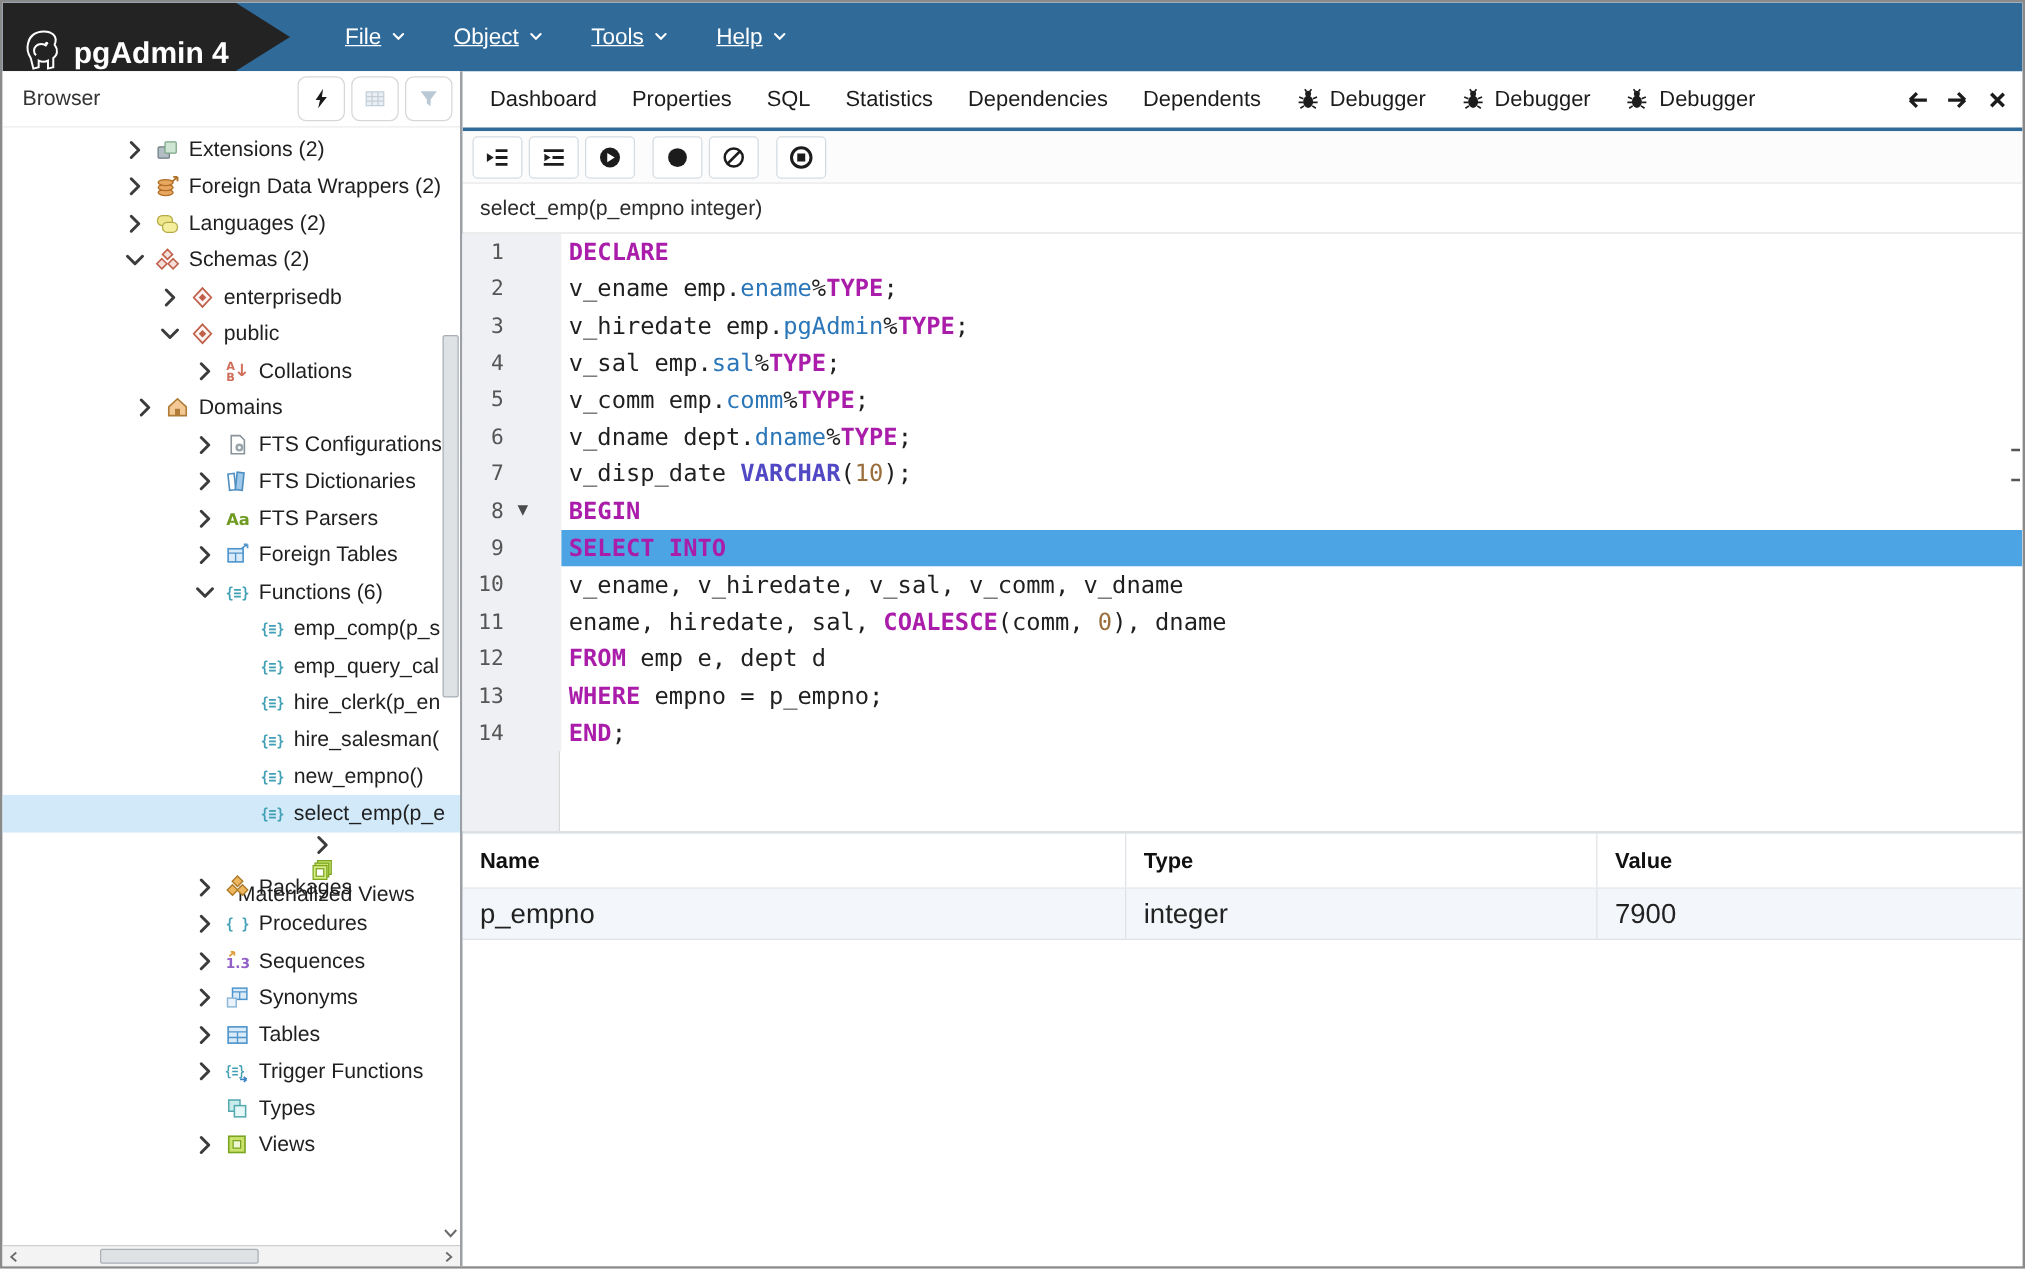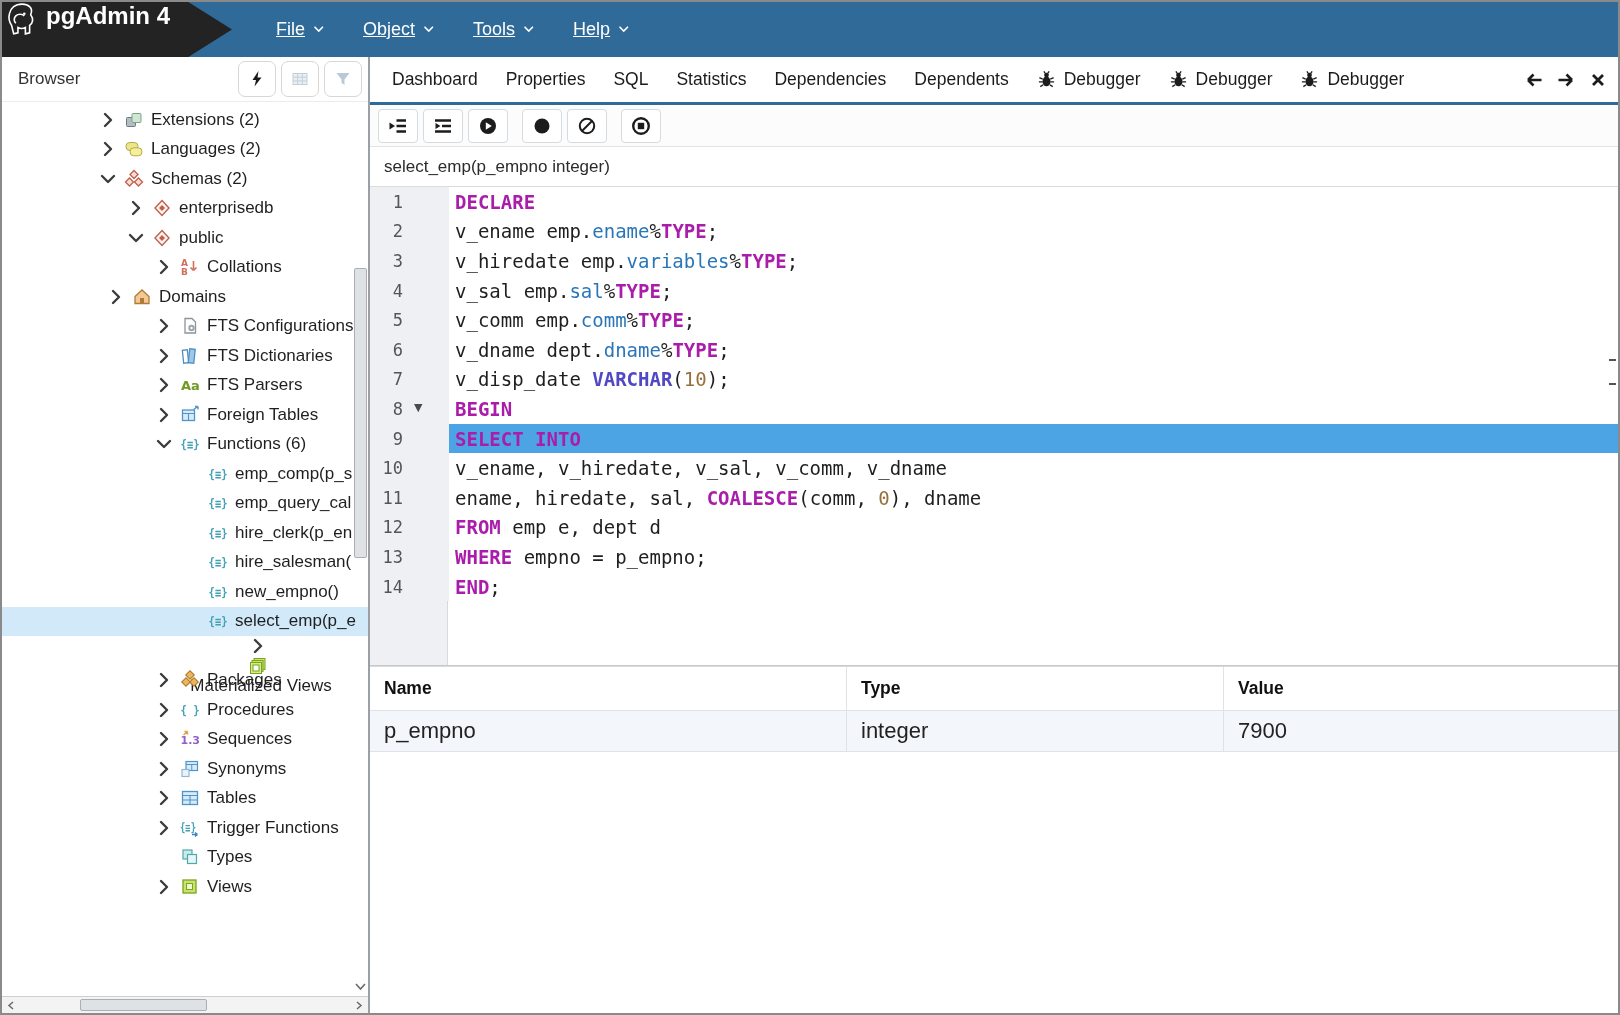--- a/index.html
+++ b/index.html
@@ -2,21 +2,21 @@
 <html><head>
 <meta charset="utf-8">
 <style>
   * { box-sizing: border-box; }
   html,body { margin:0; padding:0; background:#fff; }
   body { font-family:"Liberation Sans", sans-serif; width:1620px; height:1015px; }
   .window { width:1620px; height:1015px; border:2px solid #8a8a8a; display:flex; flex-direction:column; background:#fff; overflow:hidden; }
 
   
   .titlebar { height:55px; background:#306a99; display:flex; align-items:stretch; flex:none; }
-  .brand { width:230px; background:#232323; clip-path:polygon(0 0, 81% 0, 100% 50%, 81% 100%, 0 100%); display:flex; align-items:flex-start; gap:10px; color:#fff; font-size:24px; font-weight:bold; flex:none; }
+  .brand { width:230px; background:#232323; clip-path:polygon(0 0, 81% 0, 100% 50%, 81% 100%, 0 100%); display:flex; align-items:flex-end; padding-left:13px; gap:10px; color:#fff; font-size:24px; font-weight:bold; flex:none; }
   .menus { display:flex; align-items:center; gap:36px; padding-left:44px; color:#fff; font-size:18px;text-decoration:underline; }
   .menu { display:flex; align-items:center; gap:7px; cursor:pointer; }
   .icon { display:inline-flex; align-items:center; justify-content:center; }
 
   
   .bodyrow { flex:1; display:flex; min-height:0; }
   .sidebar { width:368px; flex:none; border-right:2px solid #9aa0a6; display:flex; flex-direction:column; position:relative; background:#fff; }
   .main { flex:1; min-width:0; display:flex; flex-direction:column; }
 
   
@@ -71,21 +71,21 @@
   
   .bottom { flex:1; min-height:0; border-top:1px solid #c9c9c9; display:flex; flex-direction:column; background:#fff; }
   .btabs { display:flex; gap:34px; padding:13px 0 0 25px; font-size:17px; color:#2b2b2b; flex:none; }
   .btab { padding-bottom:8px; border-bottom:3px solid transparent; cursor:pointer; }
   .btab.active { color:#2c6d9d; border-bottom-color:#2c6d9d; }
   .ptable { border-top:1px solid #d6dbe1; flex:none; }
   .prow { display:flex; align-items:stretch; border-bottom:1px solid #dfe3e8; }
   .prow.head { height:44px; font-weight:bold; color:#111; font-size:17.5px; background:#fff; }
   .prow.data { height:41px; font-size:22px; color:#222; background:#f3f6fa; }
   .pcell { padding-left:14px; display:flex; align-items:center; border-right:1px solid #dfe3e8; }
-  .pcell.c0 { width:477px; flex:none; }
+  .pcell.c0 { width:531px; flex:none; }
   .pcell.c1 { width:377px; flex:none; }
   .pcell.c2 { flex:1; border-right:none; }
 </style>
 </head>
 <body>
 
 <div class="window">
 
   <div class="titlebar">
     <div class="brand">
@@ -182,20 +182,36 @@
             <span>Extensions (2)</span>
           </div>
           <div class="trow" style="padding-left: 96px;">
             <span class="chev icon">
               <svg width="20" height="20" viewBox="0 0 20 20">
                 <path d="M7 4 L13 10 L7 16" fill="none" stroke="#3c3c3c" stroke-width="2.4" stroke-linecap="round" stroke-linejoin="round"></path>
               </svg>
             </span>
             <span class="ticon icon">
               <svg width="20" height="20" viewBox="0 0 20 20">
+                <ellipse cx="8.5" cy="15" rx="6" ry="2.4" fill="#e8a75f" stroke="#b06f25"></ellipse>
+                <ellipse cx="8.5" cy="11" rx="6" ry="2.4" fill="#e8a75f" stroke="#b06f25"></ellipse>
+                <ellipse cx="8.5" cy="7" rx="6" ry="2.4" fill="#e8a75f" stroke="#b06f25"></ellipse>
+                <path d="M13.5 6.5 L18 2.5 M18 2.5 h-3.4 M18 2.5 v3.4" stroke="#b06f25" stroke-width="1.5" fill="none"></path>
+              </svg>
+            </span>
+            <span>Foreign Data Wrappers (2)</span>
+          </div>
+          <div class="trow" style="padding-left: 96px;">
+            <span class="chev icon">
+              <svg width="20" height="20" viewBox="0 0 20 20">
+                <path d="M7 4 L13 10 L7 16" fill="none" stroke="#3c3c3c" stroke-width="2.4" stroke-linecap="round" stroke-linejoin="round"></path>
+              </svg>
+            </span>
+            <span class="ticon icon">
+              <svg width="20" height="20" viewBox="0 0 20 20">
                 <rect x="2" y="3.5" width="12" height="8" rx="3.8" fill="#eee68a" stroke="#b5ab44"></rect>
                 <rect x="6" y="8.8" width="12" height="8" rx="3.8" fill="#f4ef9f" stroke="#b5ab44"></rect>
               </svg>
             </span>
             <span>Languages (2)</span>
           </div>
           <div class="trow" style="padding-left: 96px;">
             <span class="chev icon">
               <svg width="20" height="20" viewBox="0 0 20 20" style="transform: rotate(90deg);">
                 <path d="M7 4 L13 10 L7 16" fill="none" stroke="#3c3c3c" stroke-width="2.4" stroke-linecap="round" stroke-linejoin="round"></path>
@@ -705,21 +721,21 @@
             <div class="cline">
               <span class="lnum">1</span>
               <span class="codetxt"><span class="tk">DECLARE</span></span>
             </div>
             <div class="cline">
               <span class="lnum">2</span>
               <span class="codetxt"><span class="tp">v_ename emp.</span><span class="tc">ename</span><span class="tp">%</span><span class="tk">TYPE</span><span class="tp">;</span></span>
             </div>
             <div class="cline">
               <span class="lnum">3</span>
-              <span class="codetxt"><span class="tp">v_hiredate emp.</span><span class="tc">variables</span><span class="tp">%</span><span class="tk">TYPE</span><span class="tp">;</span></span>
+              <span class="codetxt"><span class="tp">v_hiredate emp.</span><span class="tc">pgAdmin</span><span class="tp">%</span><span class="tk">TYPE</span><span class="tp">;</span></span>
             </div>
             <div class="cline">
               <span class="lnum">4</span>
               <span class="codetxt"><span class="tp">v_sal emp.</span><span class="tc">sal</span><span class="tp">%</span><span class="tk">TYPE</span><span class="tp">;</span></span>
             </div>
             <div class="cline">
               <span class="lnum">5</span>
               <span class="codetxt"><span class="tp">v_comm emp.</span><span class="tc">comm</span><span class="tp">%</span><span class="tk">TYPE</span><span class="tp">;</span></span>
             </div>
             <div class="cline">

